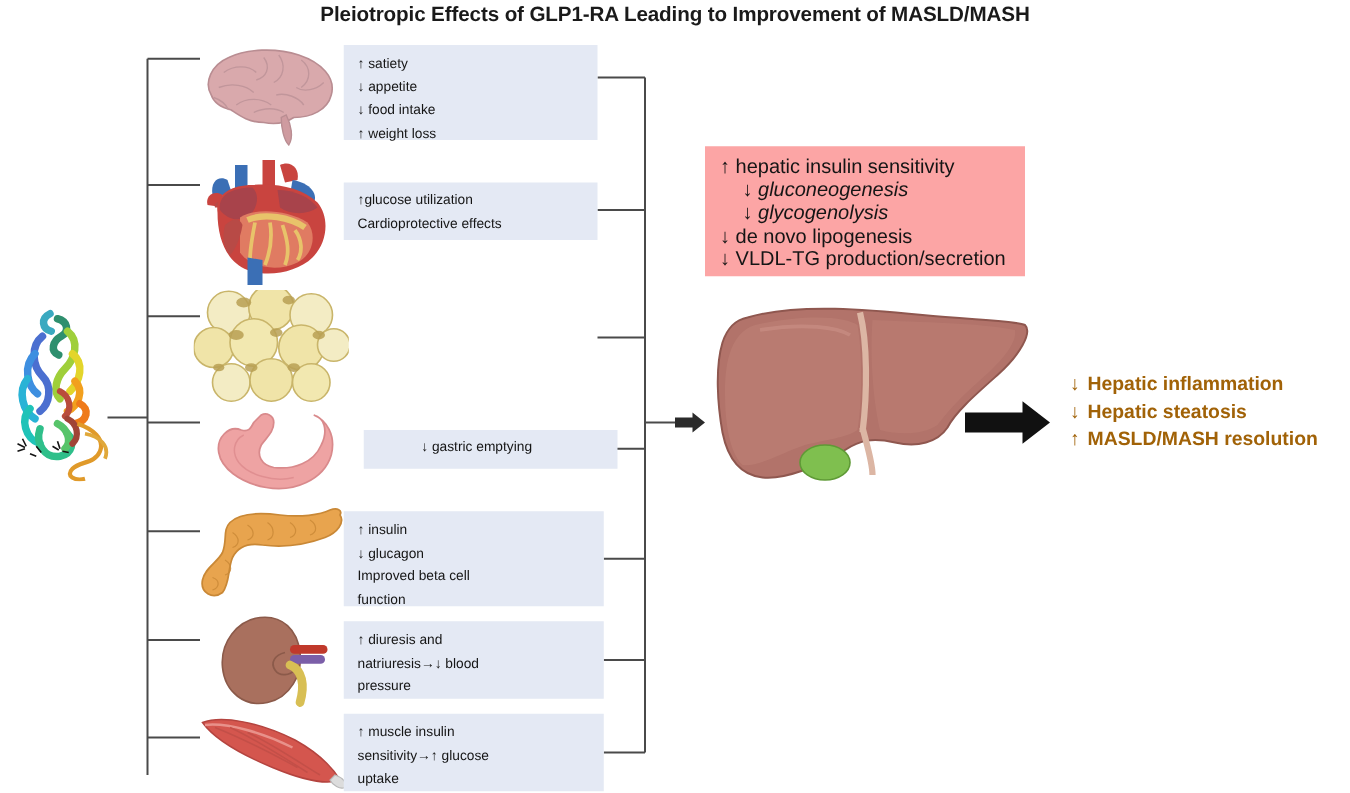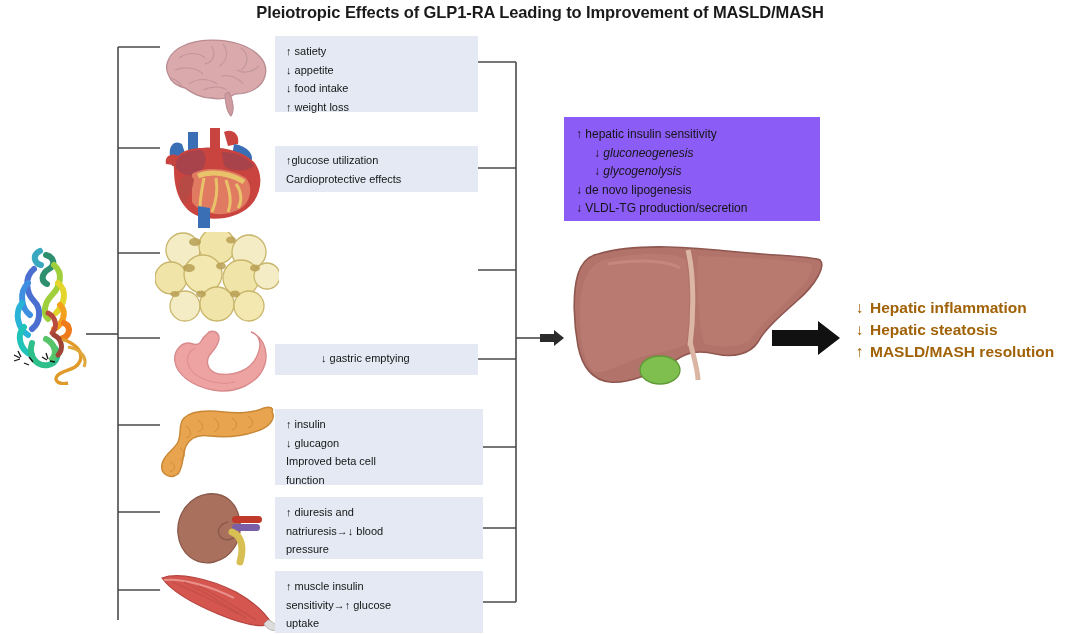--- a/index.html
+++ b/index.html
@@ -42,31 +42,31 @@
     background: #e4e9f4;
     color: #151515;
     font-size: 11px;
     line-height: 18.5px;
     padding: 6px 9px 6px 11px;
     white-space: pre-line;
   }
   #tbox-0 { left: 275px; top: 36px;  width: 203px; height: 76px; }
   #tbox-1 { left: 275px; top: 146px; width: 203px; height: 46px; padding-top: 5px;}
   #tbox-2 { left: 275px; top: 232px; width: 203px; height: 78px; }
-  #tbox-3 { left: 275px; top: 344px; width: 203px; height: 31px; padding-top: 5px; padding-left: 46px;}
+  #tbox-3 { left: 291px; top: 344px; width: 203px; height: 31px; padding-top: 5px; padding-left: 46px;}
   #tbox-4 { left: 275px; top: 409px; width: 208px; height: 76px; }
   #tbox-5 { left: 275px; top: 497px; width: 208px; height: 62px; }
   #tbox-6 { left: 275px; top: 571px; width: 208px; height: 62px; }
 
   
   #hepatic-box {
     position: absolute; left: 564px; top: 117px; width: 256px; height: 104px;
-    background: #8b5cf6;
+    background: #fca5a5;
     color: #151515;
-    font-size: 12px; line-height: 18.5px;
+    font-size: 16px; line-height: 18.5px;
     padding: 8px 8px 6px 12px;
   }
   #hepatic-box .indent { padding-left: 18px; font-style: italic; }
 
   
   #outcomes {
     position: absolute; left: 840px; top: 297px; width: 240px;
     font-size: 15.5px; font-weight: bold; line-height: 22px; color: #a16207; margin-left: 16px;
   }
   #outcomes .row { white-space: nowrap; }

